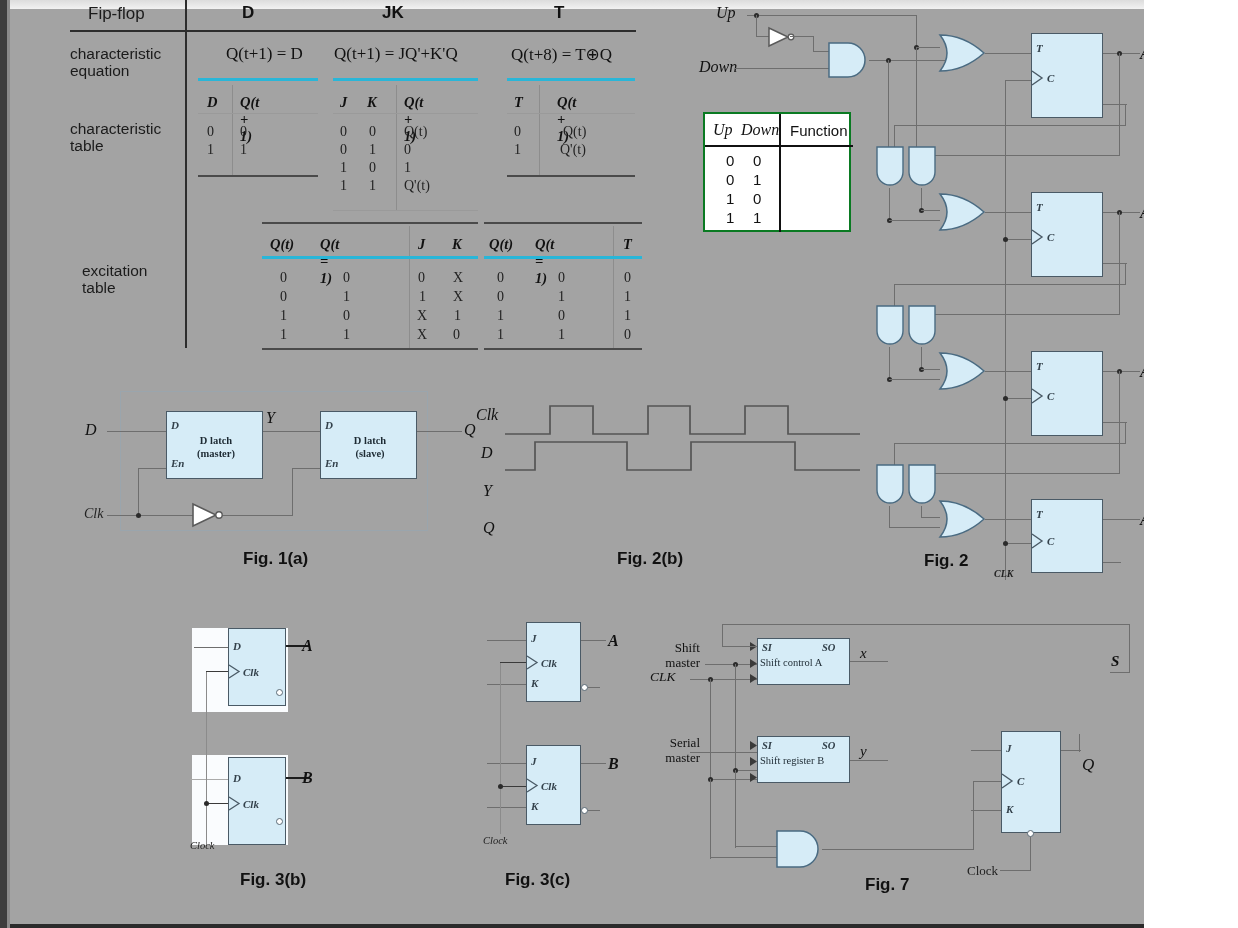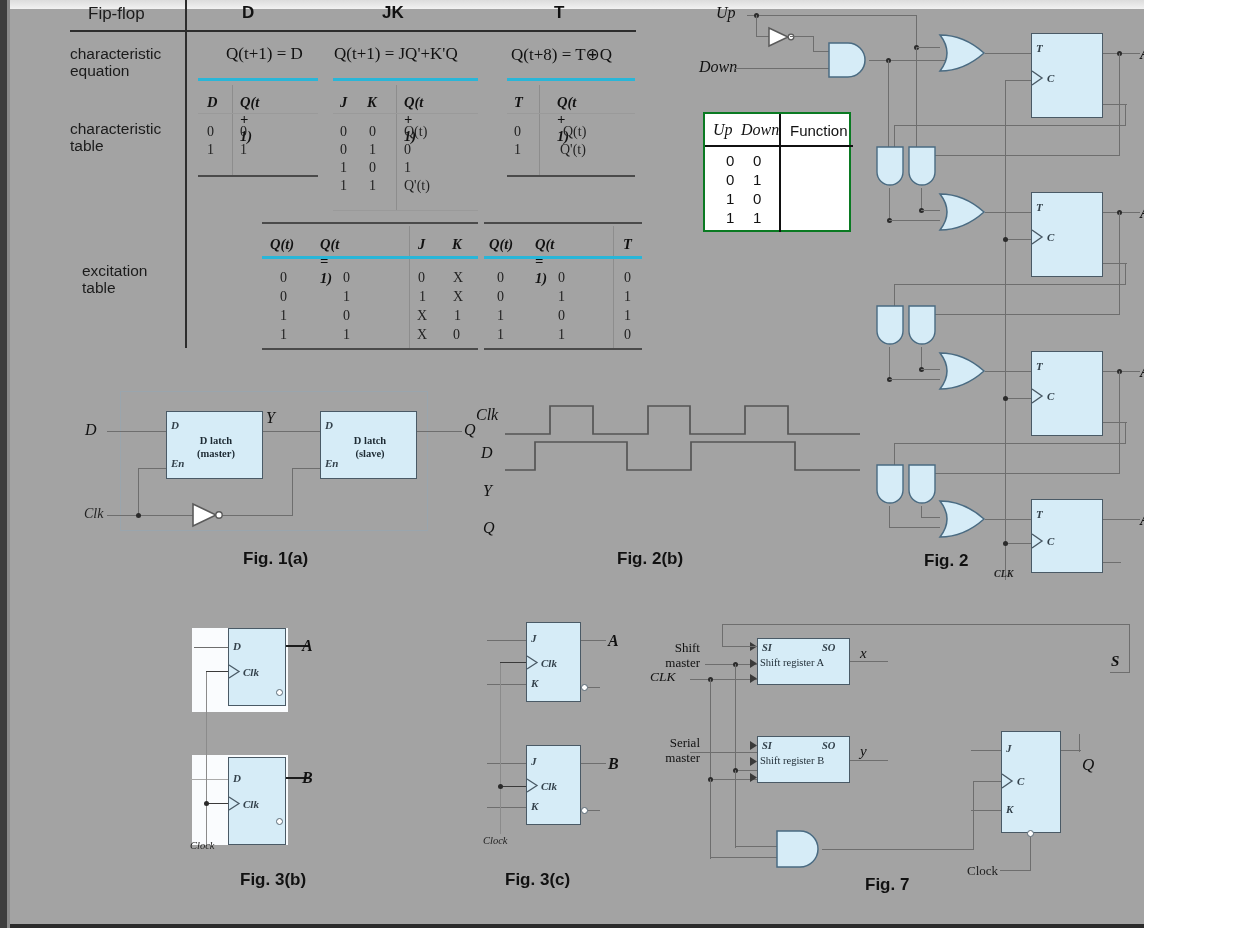--- a/index.html
+++ b/index.html
@@ -533,21 +533,21 @@
     <div class="smalllbl" style="left:483px;top:835px;font-size:10.5px;">Clock</div>
 
     <div class="abs figcap" style="left:505px;top:870px;">Fig. 3(c)</div>
   </div>
 
   <div>
 
     <div class="blk" style="left:757px;top:638px;width:93px;height:47px;"></div>
     <div class="pinlbl" style="left:762px;top:642px;font-size:10.5px;">SI</div>
     <div class="pinlbl" style="left:822px;top:642px;font-size:10.5px;">SO</div>
-    <div class="abs" style="left:760px;top:657px;font-family:'Liberation Serif',serif;font-size:10.5px;color:#1d2a33;">Shift register A</div>
+    <div class="abs" style="left:760px;top:657px;font-family:'Liberation Serif',serif;font-size:10.5px;color:#1d2a33;">Shift control A</div>
 
     <div class="blk" style="left:757px;top:736px;width:93px;height:47px;"></div>
     <div class="pinlbl" style="left:762px;top:740px;font-size:10.5px;">SI</div>
     <div class="pinlbl" style="left:822px;top:740px;font-size:10.5px;">SO</div>
     <div class="abs" style="left:760px;top:755px;font-family:'Liberation Serif',serif;font-size:10.5px;color:#1d2a33;">Shift register B</div>
 
     <div class="abs" style="left:648px;top:641px;font-family:'Liberation Serif',serif;font-size:13px;color:#111;line-height:1.15;text-align:right;width:52px;">
       <div>Shift</div>
       <div>master</div>
     </div>

